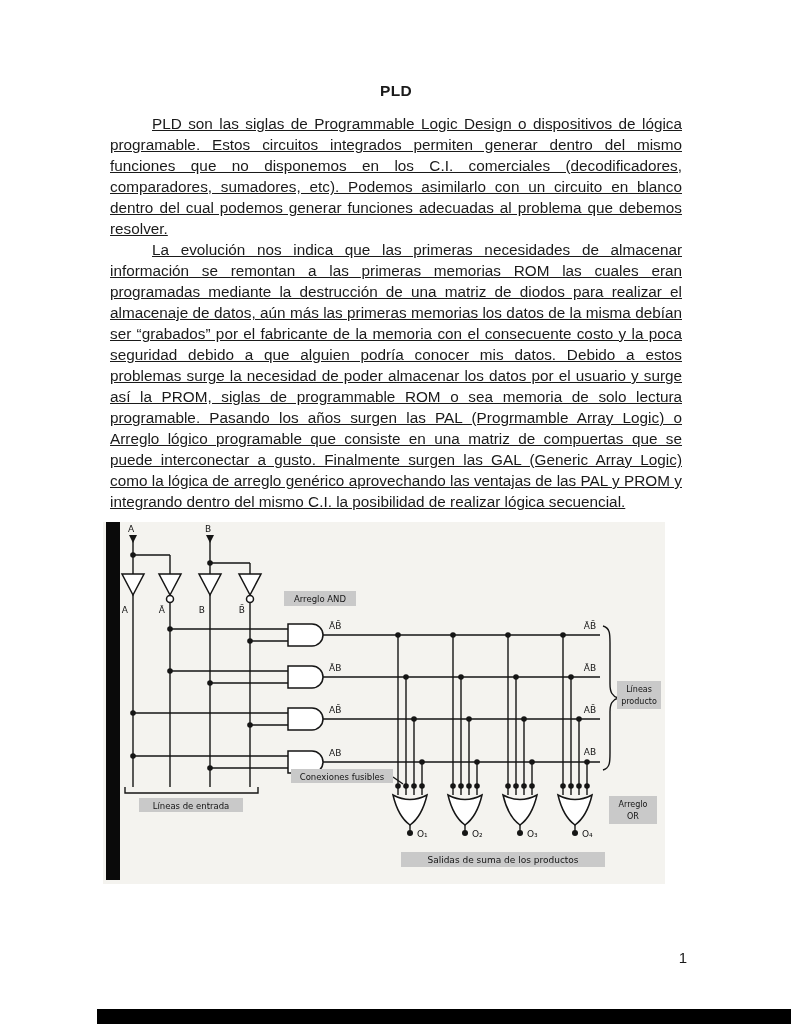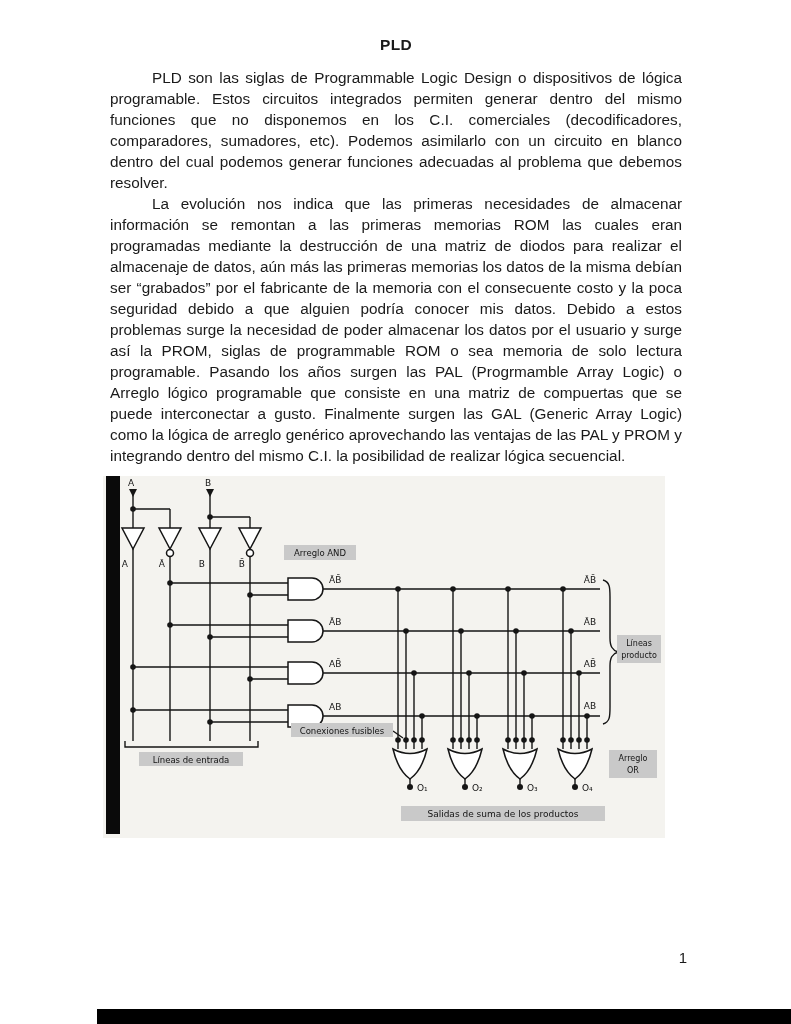--- a/index.html
+++ b/index.html
@@ -1,19 +1,19 @@
 <!DOCTYPE html>
 <html><head>
 <meta charset="utf-8">
 <style>
   html,body{margin:0;padding:0;background:#ffffff;}
   body{width:791px;height:1024px;font-family:"Liberation Sans",sans-serif;color:#1a1a1a;position:relative;overflow:hidden;}
   .page{position:relative;width:791px;height:1024px;background:#ffffff;}
-  .title{padding-top:36px;margin:0 109px 0 110px;text-align:center;font-weight:bold;font-size:15.5px;letter-spacing:0.3px;}
-  .content{margin:13px 109px 0 110px;}
+  .title{padding-top:82px;margin:0 109px 0 110px;text-align:center;font-weight:bold;font-size:15.5px;letter-spacing:0.3px;}
+  .content{margin:13px 109px 0 110px;text-decoration:underline;}
   .para{margin:0;font-size:15.3px;line-height:21px;text-align:justify;text-indent:42px;}
   .figure{margin:10px 0 0 103px;width:562px;height:362px;background:#f4f3ef;}
   .page-number{position:absolute;top:949px;right:104px;font-size:15px;}
   .bottom-bar{position:absolute;left:97px;right:0;top:1009px;height:15px;background:#000;}
   svg text{font-family:"DejaVu Sans","Liberation Sans",sans-serif;fill:#141414;}
   svg .lbl{font-size:9px;}
   svg .sm{font-size:8.5px;}
   svg .xs{font-size:8px;}
 </style>
 </head>

